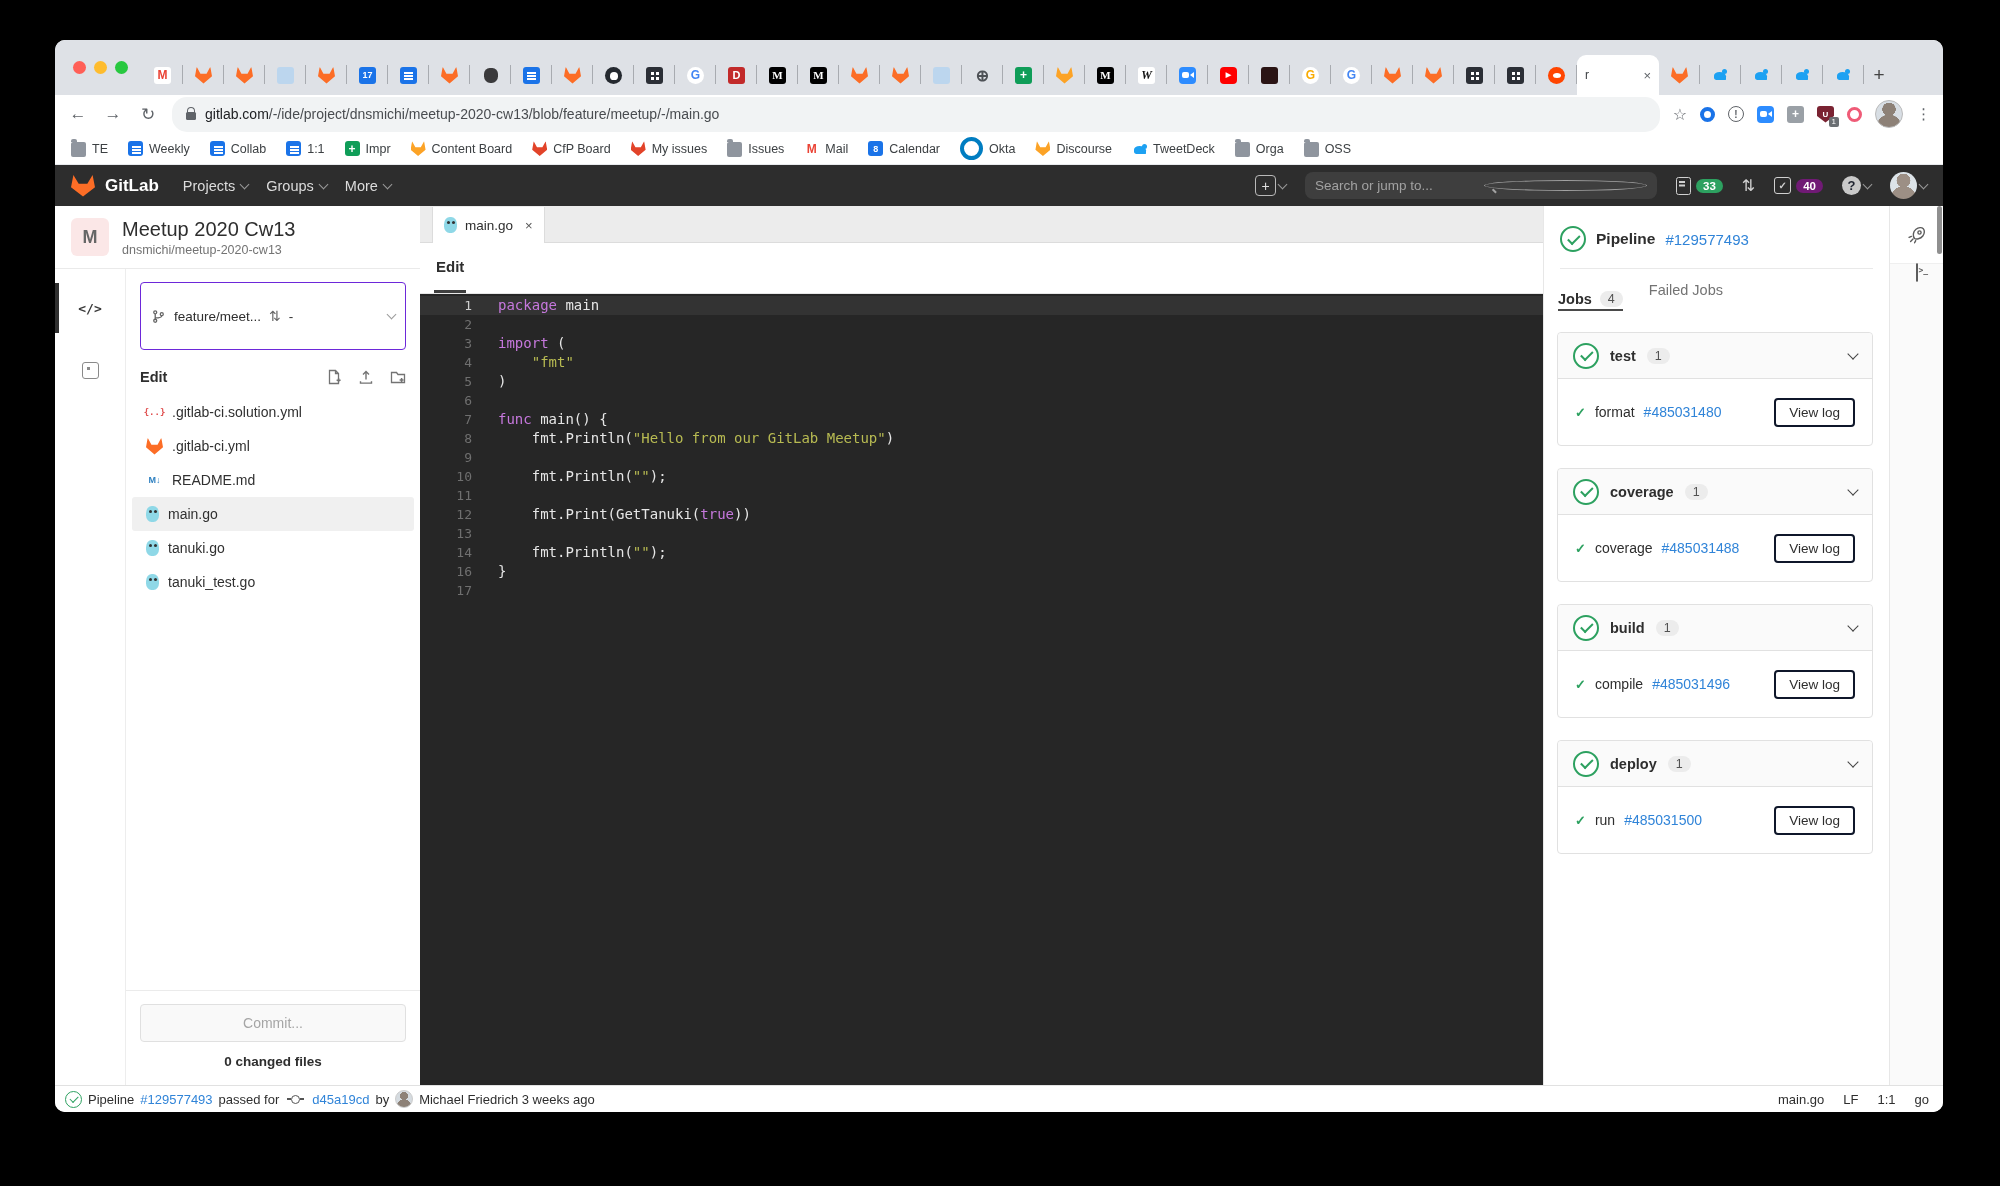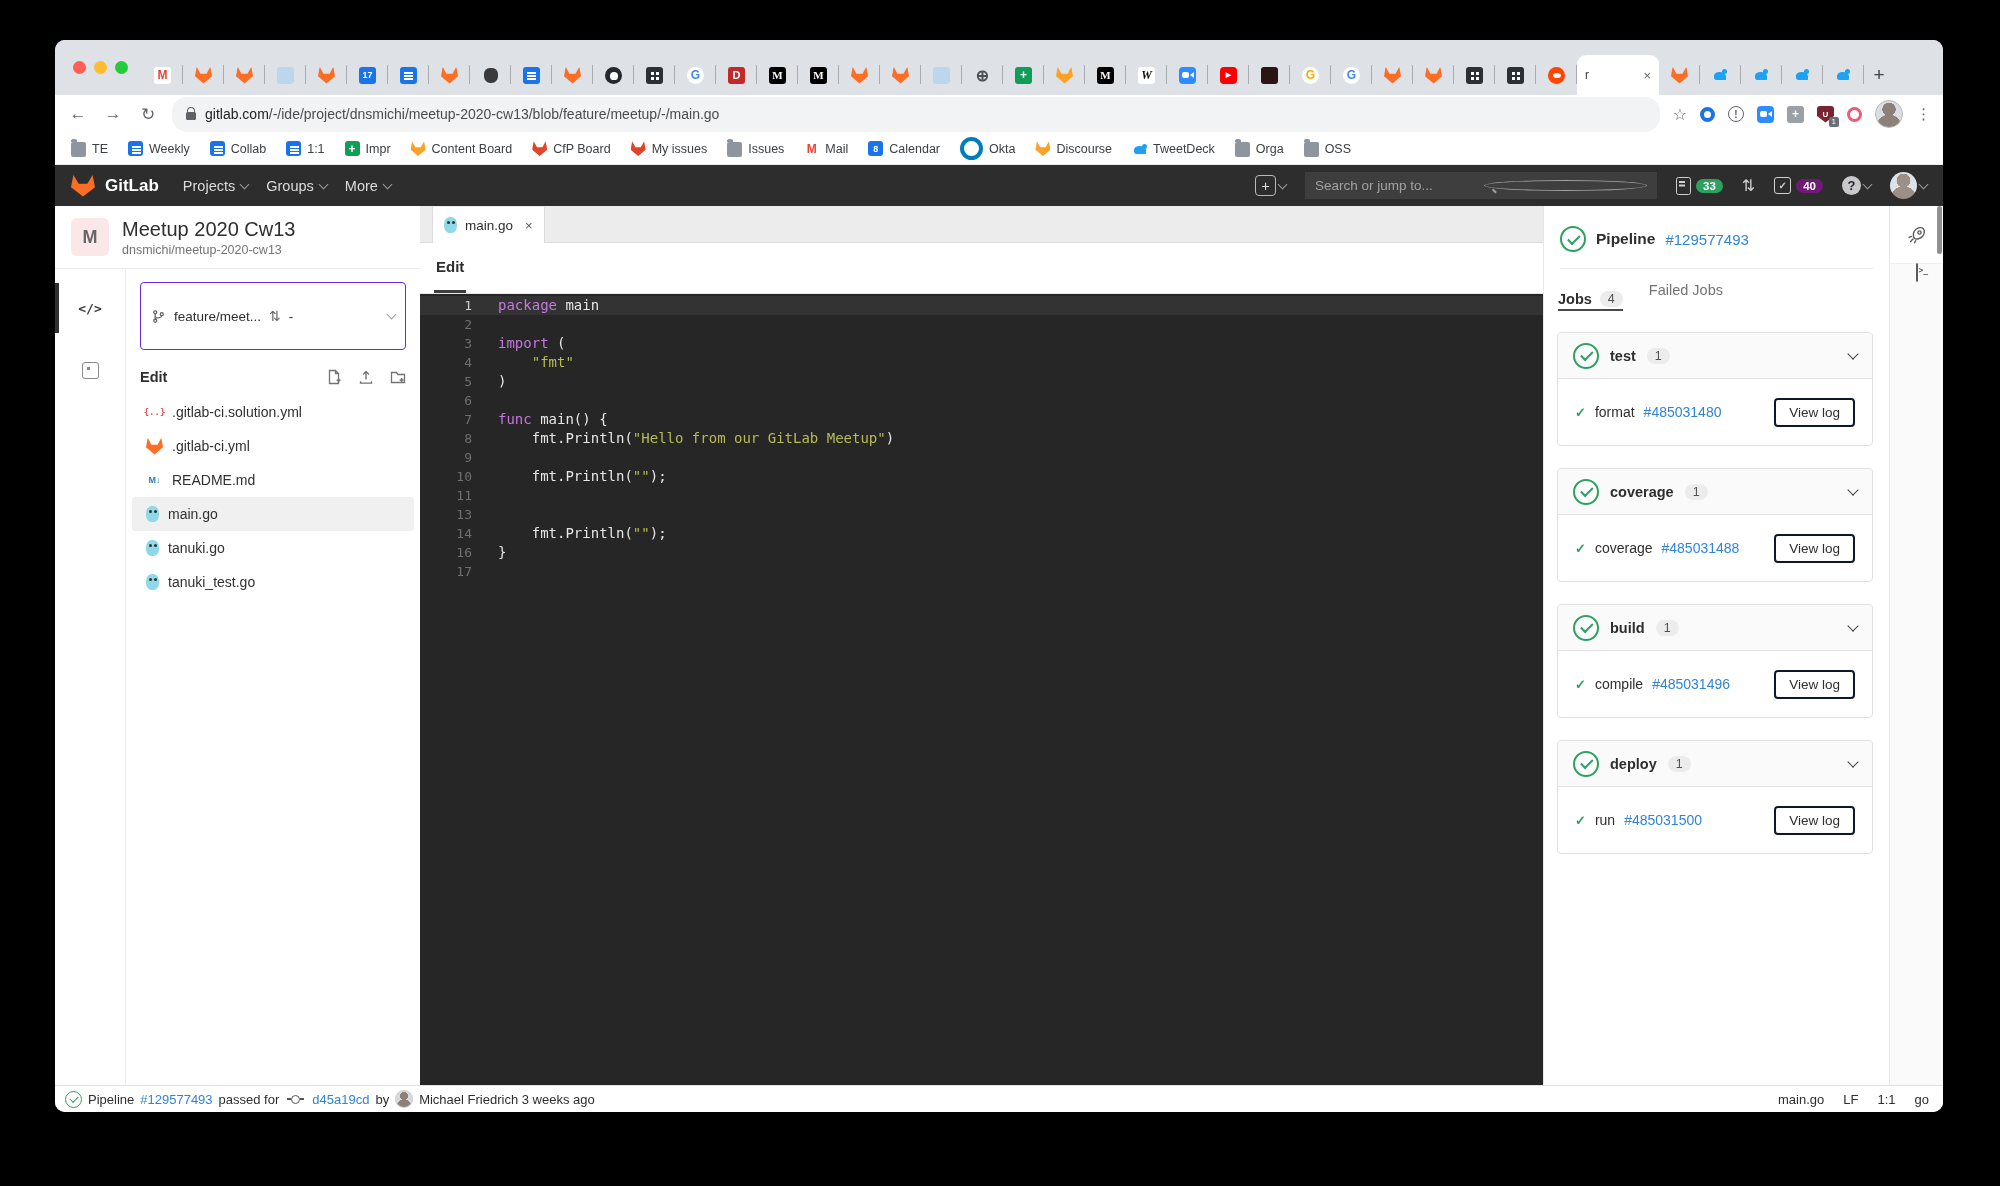--- a/index.html
+++ b/index.html
@@ -81,21 +81,21 @@
   .bm{display:flex;align-items:center;gap:6px;font-size:12.5px;color:#3c4043;flex:none;}
   .bm .fav{width:15px;height:15px;}
   
   .glnav{height:41px;background:#2d2d2d;display:flex;align-items:center;padding:0 16px;gap:10px;flex:none;}
   .gl-logo{width:24px;height:22px;background:#fc6d26;clip-path:polygon(50% 100%,0 58%,10% 2%,32% 42%,68% 42%,90% 2%,100% 58%);flex:none;}
   .gl-word{color:#fff;font-size:17px;font-weight:700;margin-right:14px;}
   .gl-menu{display:flex;align-items:center;gap:6px;color:#dcdcdc;font-size:14.5px;margin-right:18px;}
   .chev{width:6px;height:6px;border:solid #9a9a9a;border-width:0 1.6px 1.6px 0;transform:rotate(45deg);margin-top:-3px;flex:none;}
   .gl-right{margin-left:auto;display:flex;align-items:center;gap:19px;}
   .nav-plus{width:19px;height:19px;border:1.5px solid #b9b9b9;border-radius:4px;color:#e0e0e0;display:flex;align-items:center;justify-content:center;font-size:14px;}
-  .gl-search{width:332px;height:27px;background:#3e3e3e;border-radius:0;display:flex;align-items:center;padding:0 10px;gap:8px;}
+  .gl-search{width:332px;height:27px;background:#3e3e3e;border-radius:8px;display:flex;align-items:center;padding:0 10px;gap:8px;}
   .gl-search span{color:#a2a2a2;font-size:13.5px;flex:1;}
   .mag{width:9px;height:9px;border:1.6px solid #a2a2a2;border-radius:50%;position:relative;flex:none;}
   .mag::after{content:'';position:absolute;width:5px;height:1.6px;background:#a2a2a2;transform:rotate(45deg);left:7px;top:9px;}
   .navgrp{display:flex;align-items:center;gap:3px;}
   .nav-doc{width:13px;height:16px;border:1.5px solid #d0d0d0;border-radius:2.5px;position:relative;}
   .nav-doc::after{content:'';position:absolute;left:2px;top:3.5px;width:6px;height:1.5px;background:#d0d0d0;box-shadow:0 3.5px 0 #d0d0d0;}
   .mrglyph{color:#d0d0d0;font-size:16px;}
   .nav-todo{width:15px;height:15px;border:1.5px solid #d0d0d0;border-radius:3px;color:#d0d0d0;display:flex;align-items:center;justify-content:center;font-size:10px;font-weight:700;}
   .nav-todo::after{content:'✓';}
   .badge{border-radius:9px;padding:1px 7px;font-size:11.5px;font-weight:700;color:#fff;margin-left:2px;}
@@ -551,20 +551,25 @@
                 </div>
                 <div class="frow">
                   <span class="fav f-gopher"></span>
                   <span>tanuki.go</span>
                 </div>
                 <div class="frow">
                   <span class="fav f-gopher"></span>
                   <span>tanuki_test.go</span>
                 </div>
               </div>
+            <div class="side-bottom">
+              <div class="side-div"></div>
+              <div class="commit-btn">Commit...</div>
+              <div class="changed">0 changed files</div>
+            </div>
           </div>
         </div>
       </div>
 
       <div class="editor-col">
         <div class="etabs">
           <div class="etab">
             <span class="fav f-gopher"></span>
             <span class="etab-name">main.go</span>
             <span class="etab-close">×</span>
@@ -610,20 +615,24 @@
               <span class="ln">9</span>
               <span class="ct"></span>
             </div>
             <div class="cl">
               <span class="ln">10</span>
               <span class="ct"><span class="tk-p">    fmt.Println(</span><span class="tk-s">""</span><span class="tk-p">);</span></span>
             </div>
             <div class="cl">
               <span class="ln">11</span>
               <span class="ct"></span>
+            </div>
+            <div class="cl">
+              <span class="ln">12</span>
+              <span class="ct"><span class="tk-p">    fmt.Print(GetTanuki(</span><span class="tk-k">true</span><span class="tk-p">))</span></span>
             </div>
             <div class="cl">
               <span class="ln">13</span>
               <span class="ct"></span>
             </div>
             <div class="cl">
               <span class="ln">14</span>
               <span class="ct"><span class="tk-p">    fmt.Println(</span><span class="tk-s">""</span><span class="tk-p">);</span></span>
             </div>
             <div class="cl">

